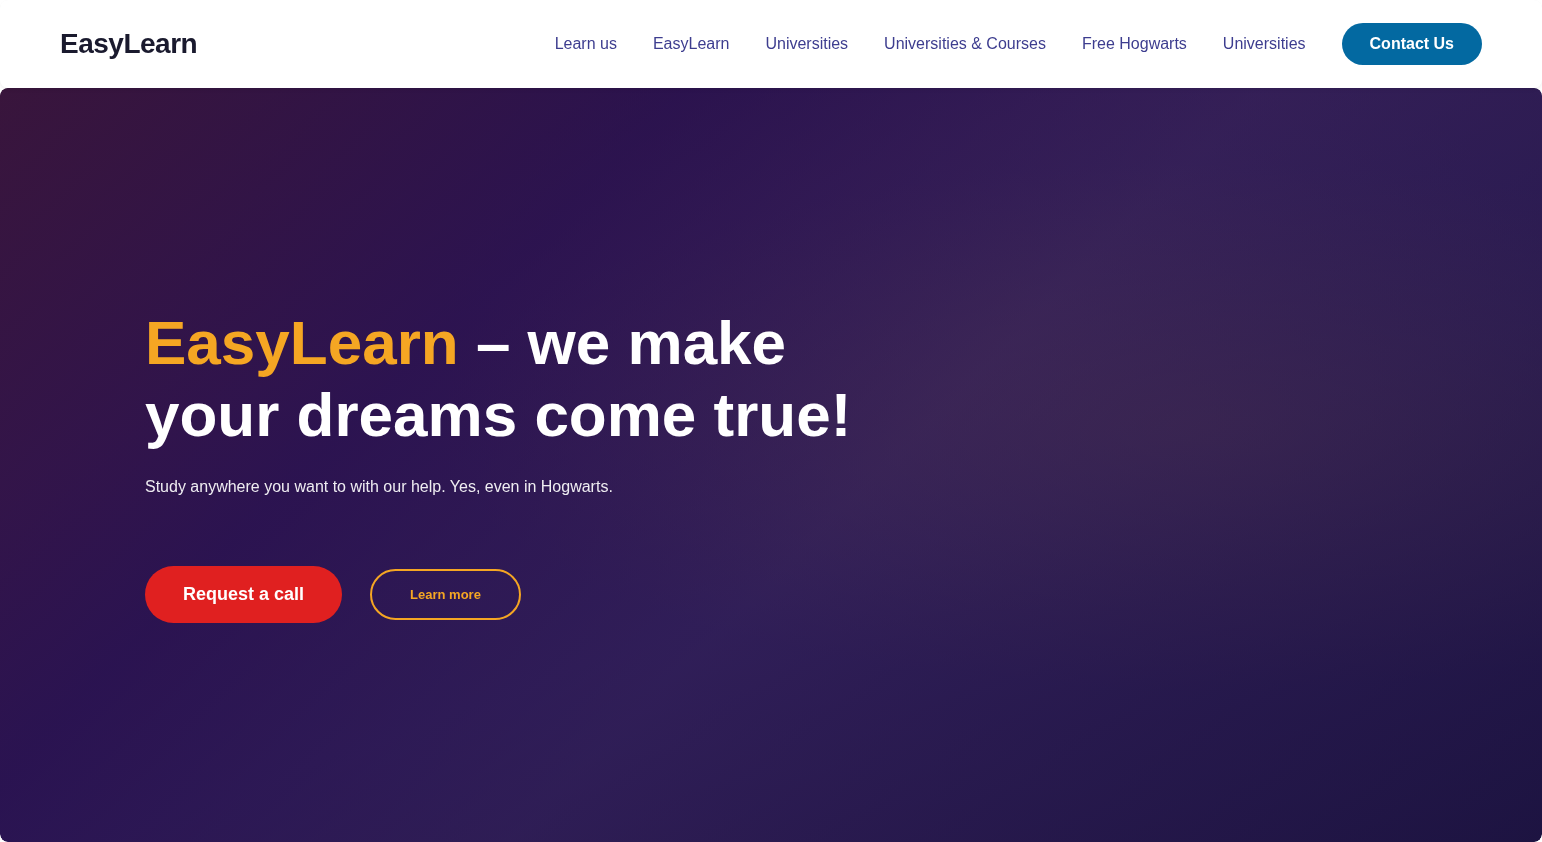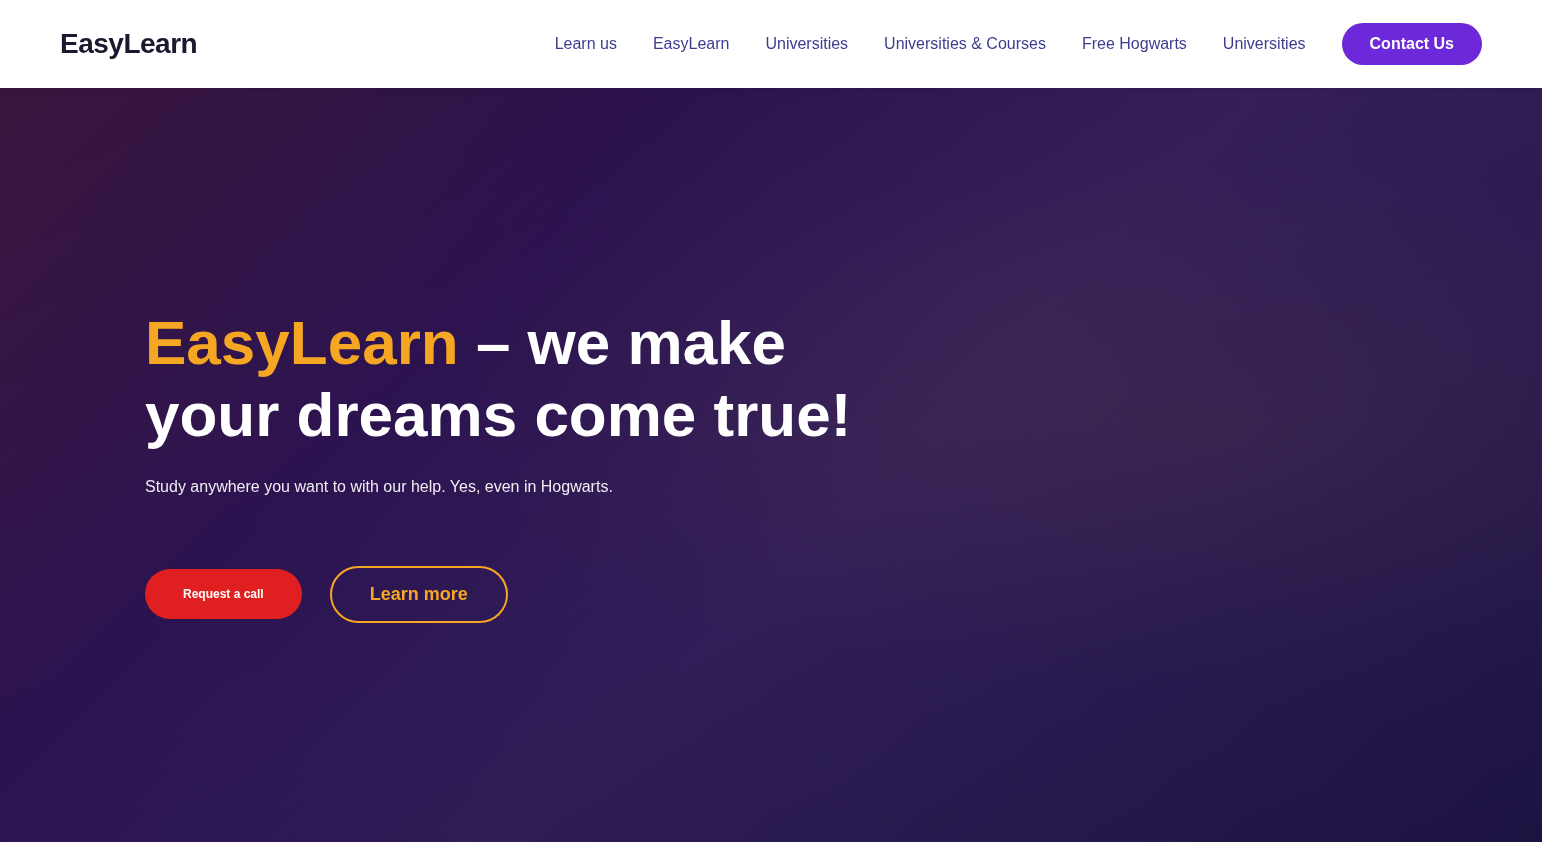--- a/index.html
+++ b/index.html
@@ -1,18 +1,19 @@
 <!DOCTYPE html>
 <html><head>
   <meta charset="utf-8">
   <style>
     * {
       margin: 0;
       padding: 0;
       box-sizing: border-box;
+      border-radius: 8px;
     }
 
     body {
       font-family: 'Segoe UI', Arial, sans-serif;
       width: 1542px;
       min-height: 842px;
       overflow-x: hidden;
     }
 
     
@@ -43,21 +44,21 @@
 
     nav a {
       text-decoration: none;
       color: #3d3d8f;
       font-size: 16px;
       font-weight: 500;
       white-space: nowrap;
     }
 
     .contact-btn {
-      background: #6d28d9;
+      background: #0369a1;
       color: #fff !important;
       padding: 12px 28px;
       border-radius: 30px;
       font-weight: 600;
       font-size: 16px;
       cursor: pointer;
     }
 
     
     .hero {
@@ -136,33 +137,33 @@
       gap: 28px;
       align-items: center;
     }
 
     .btn-request {
       background: #e02020;
       color: #fff;
       border: none;
       border-radius: 35px;
       padding: 18px 38px;
-      font-size: 12px;
+      font-size: 18px;
       font-weight: 700;
       cursor: pointer;
       white-space: nowrap;
     }
 
     .btn-learn {
       background: transparent;
       color: #f5a623;
       border: 2px solid #f5a623;
       border-radius: 35px;
       padding: 16px 38px;
-      font-size: 18px;
+      font-size: 13px;
       font-weight: 600;
       cursor: pointer;
       white-space: nowrap;
     }
 
     
     .bokeh {
       position: absolute;
       border-radius: 50%;
       filter: blur(80px);

